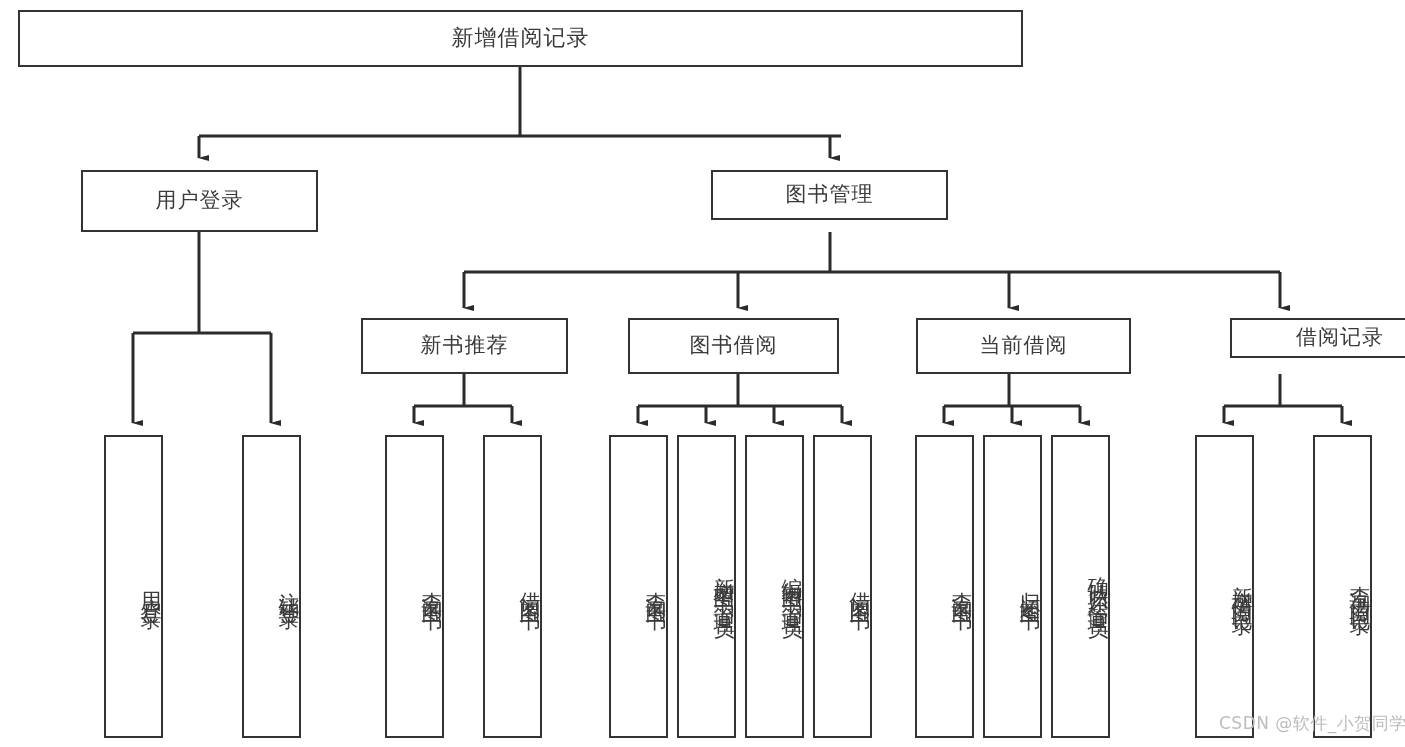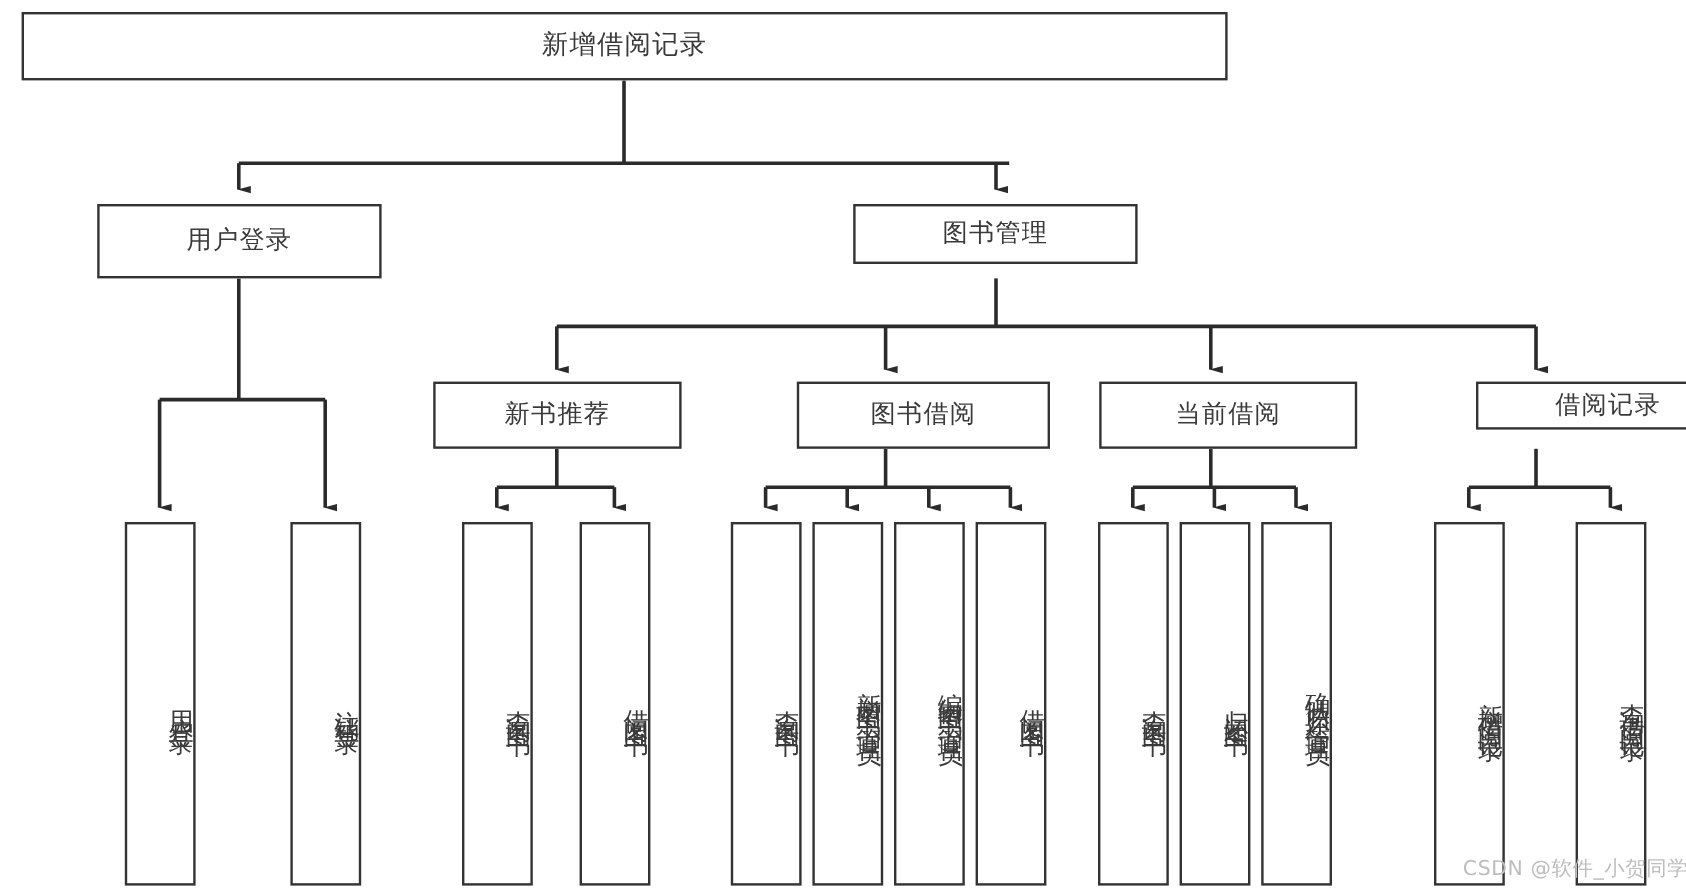--- a/index.html
+++ b/index.html
@@ -103,21 +103,21 @@
       <path d="M1342,406 L1342,423" marker-end="url(#ah)"></path>
     </g>
   </svg>
 
   <div class="node h root" style="left:18px;top:10px;width:1005px;height:57px;">新增借阅记录</div>
 
   <div class="node h" style="left:81px;top:170px;width:237px;height:62px;">用户登录</div>
   <div class="node h" style="left:711px;top:170px;width:237px;height:50px;">图书管理</div>
 
   <div class="node h" style="left:361px;top:318px;width:207px;height:56px;">新书推荐</div>
-  <div class="node h" style="left:664px;top:318px;width:211px;height:56px;">图书借阅</div>
+  <div class="node h" style="left:628px;top:318px;width:211px;height:56px;">图书借阅</div>
   <div class="node h" style="left:916px;top:318px;width:215px;height:56px;">当前借阅</div>
   <div class="node h" style="left:1230px;top:318px;width:220px;height:40px;">借阅记录</div>
 
   <div class="node v" style="left:104px;top:435px;width:59px;height:303px;">用户登录</div>
   <div class="node v" style="left:242px;top:435px;width:59px;height:303px;">注销登录</div>
 
   <div class="node v" style="left:385px;top:435px;width:59px;height:303px;">查询图书</div>
   <div class="node v" style="left:483px;top:435px;width:59px;height:303px;">借阅图书</div>
 
   <div class="node v" style="left:609px;top:435px;width:59px;height:303px;">查询图书</div>

